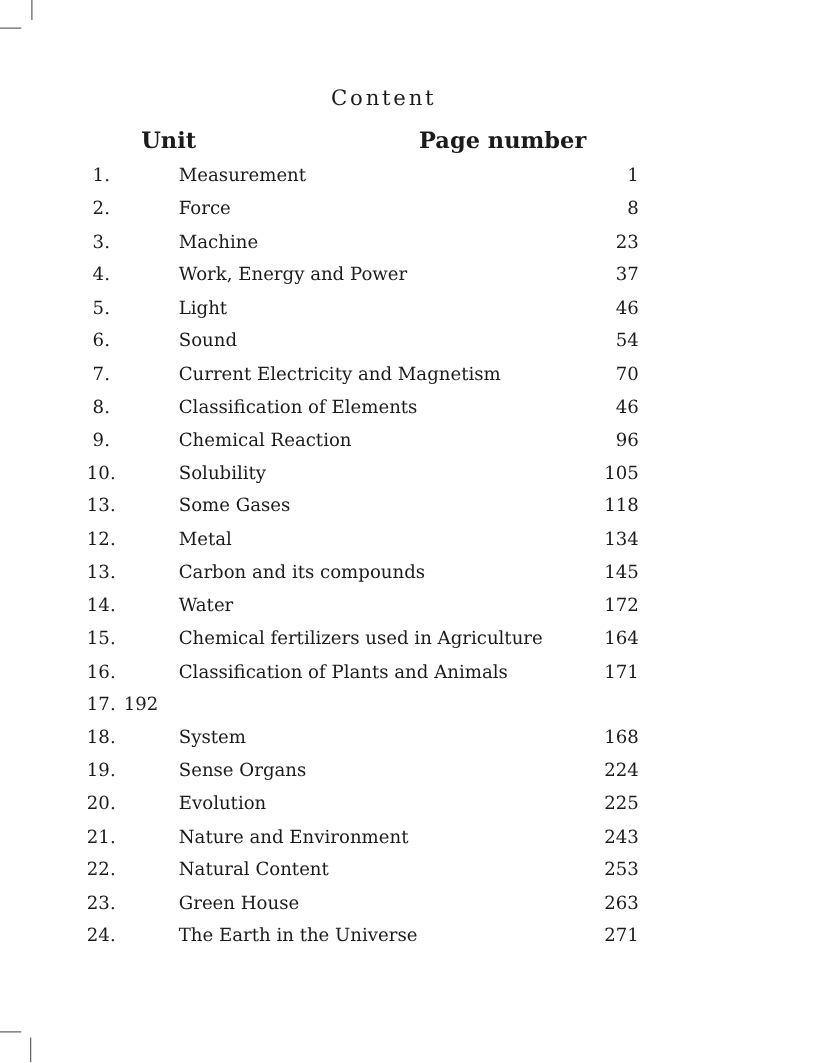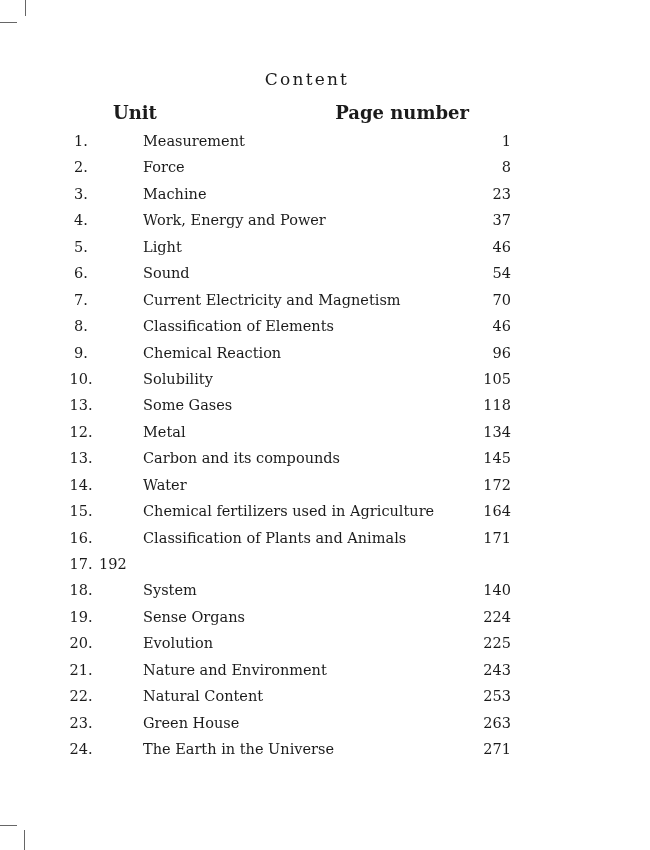--- a/index.html
+++ b/index.html
@@ -164,21 +164,21 @@
         <span class="cell-title">Classification of Plants and Animals</span>
         <span class="cell-page">171</span>
       </div>
       <div class="row">
         <span class="cell-num">17.</span>
         <span class="cell-page">192</span>
       </div>
       <div class="row">
         <span class="cell-num">18.</span>
         <span class="cell-title">System</span>
-        <span class="cell-page">140</span>
+        <span class="cell-page">168</span>
       </div>
       <div class="row">
         <span class="cell-num">19.</span>
         <span class="cell-title">Sense Organs</span>
         <span class="cell-page">224</span>
       </div>
       <div class="row">
         <span class="cell-num">20.</span>
         <span class="cell-title">Evolution</span>
         <span class="cell-page">225</span>

